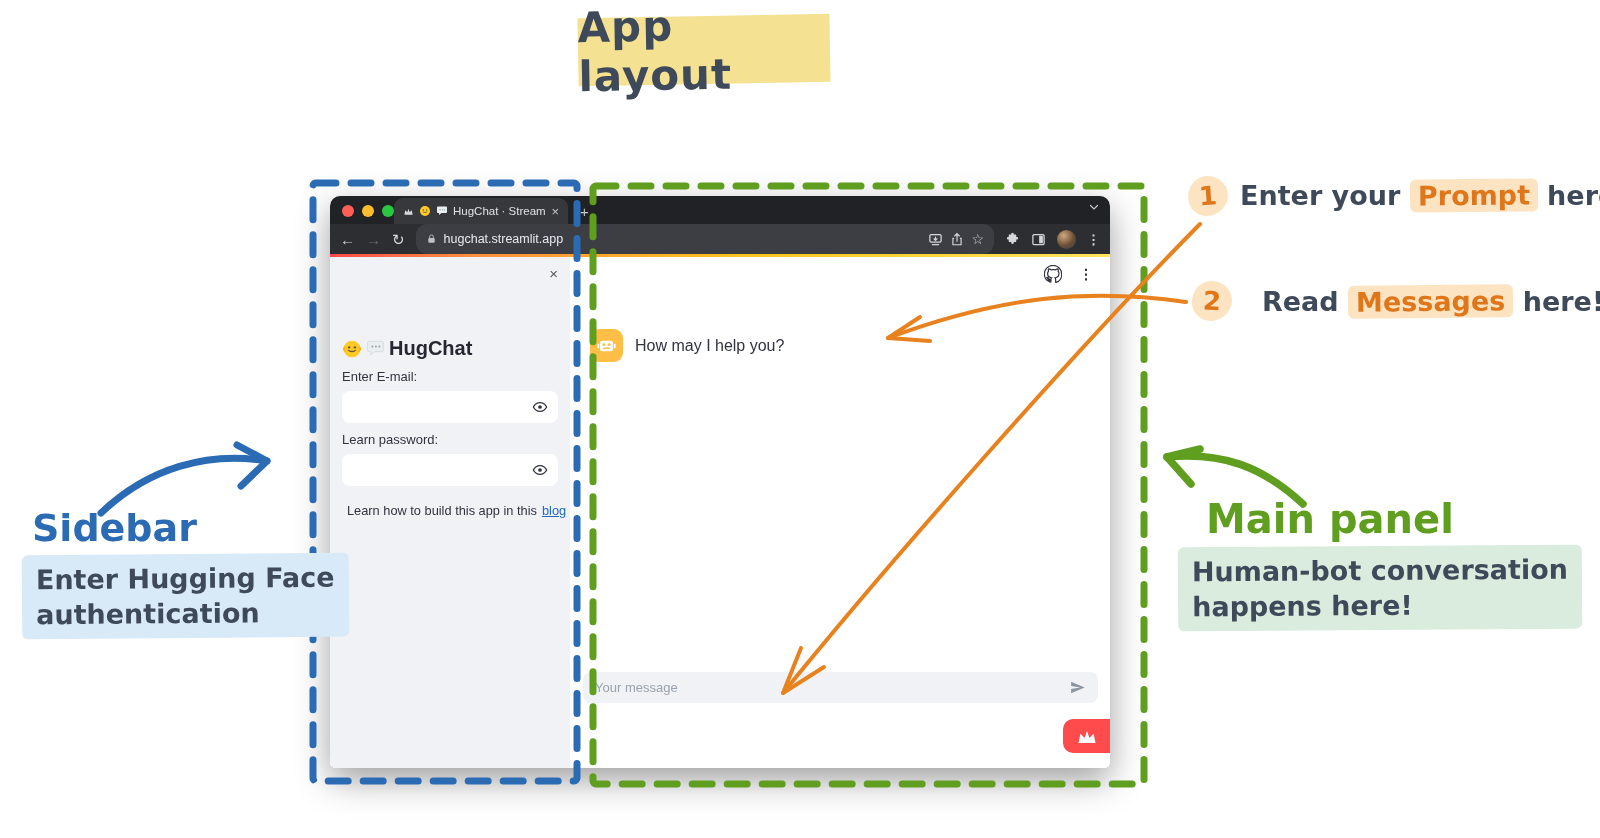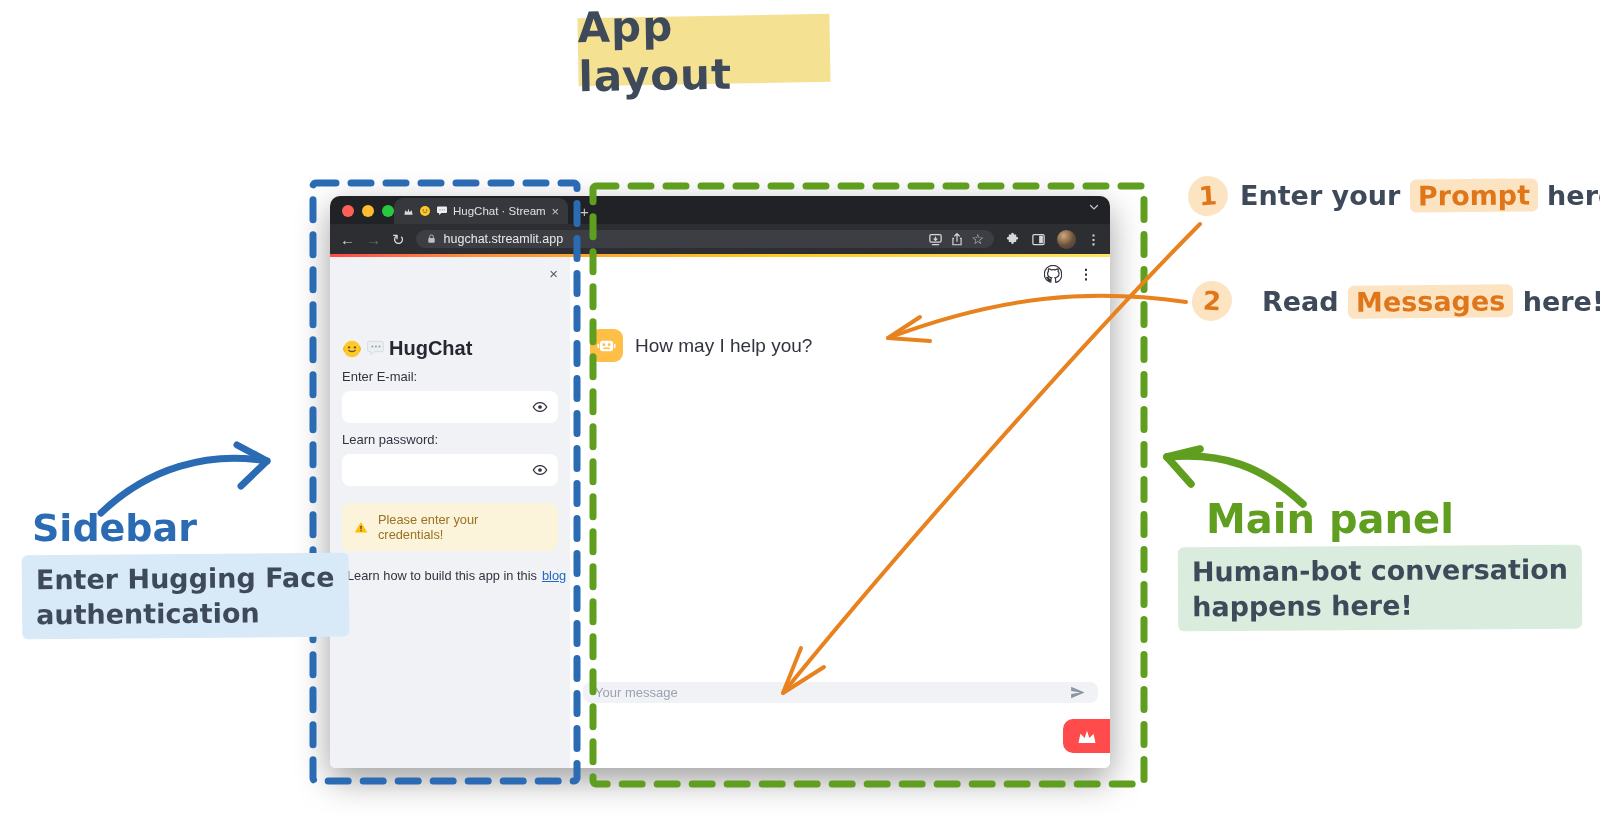--- a/index.html
+++ b/index.html
@@ -39,21 +39,21 @@
   .light.r{background:var(--traffic-red);} .light.y{background:var(--traffic-yellow);} .light.g{background:var(--traffic-green);}
   .tab{margin-left:64px;width:174px;height:26px;background:#36383c;border-radius:9px 9px 0 0;
     display:flex;align-items:center;gap:5px;padding:0 9px;color:#dfe1e5;font-size:11.5px;}
   .tab .ttl{flex:1;white-space:nowrap;overflow:hidden;}
   .tab .x{color:#c6c8cc;font-size:13px;cursor:default;}
   .newtab{color:#c6c8cc;font-size:15px;margin:0 0 4px 12px;}
   .chev{position:absolute;right:10px;top:5px;}
   .toolbar{height:30px;background:#2c2e32;display:flex;align-items:center;padding:0 10px;gap:11px;}
   .navbtn{color:#d6d7da;font-size:15px;line-height:1;}
   .navbtn.dim{color:#6b6d72;}
-  .omnibox{flex:1;height:18px;background:#3c3e43;border-radius:11px;display:flex;align-items:center;
+  .omnibox{flex:1;height:30px;background:#3c3e43;border-radius:11px;display:flex;align-items:center;
     padding:0 10px;gap:7px;color:#e8eaed;font-size:12.5px;font-weight:500;}
   .omnibox .sp{flex:1;}
   .tool-ic{display:inline-flex;align-items:center;justify-content:center;}
   .star{color:#d6d7da;font-size:14px;}
   .avatar{width:19px;height:19px;border-radius:50%;background:radial-gradient(circle at 35% 30%,#cfa87e 0%,#6b4f35 55%,#33405a 100%);}
   .dots{color:#d6d7da;font-size:13px;font-weight:700;}
   .decoration{height:3px;background:linear-gradient(90deg,#ff4b4b 0%,#ff8e3c 18%,#ffc61e 55%,#ffe45e 100%);}
 
   
   .app{display:flex;height:511px;background:#fff;}
@@ -65,22 +65,22 @@
   .sb-input input{flex:1;border:none;outline:none;font-size:13px;background:transparent;min-width:0;}
   .warning{margin-top:17px;background:var(--warning-bg);border-radius:8px;padding:9px 11px;display:flex;align-items:center;gap:9px;
     font-size:12.8px;color:var(--warning-text);}
   .learn{margin-top:17px;display:flex;align-items:center;gap:5px;font-size:12.8px;color:#31333f;white-space:nowrap;}
   .learn a{color:var(--link-blue);text-decoration:underline;}
   .main{flex:1;position:relative;background:#fff;}
   .main-icons{position:absolute;top:8px;right:17px;display:flex;align-items:center;gap:17px;color:#31333f;}
   .main-icons .dots2{font-size:14px;font-weight:700;color:#31333f;}
   .chat-row{position:absolute;left:20px;top:72px;display:flex;align-items:center;gap:12px;}
   .bot-avatar{width:33px;height:33px;background:var(--avatar-orange);border-radius:9px;display:flex;align-items:center;justify-content:center;}
-  .chat-msg{font-size:19px;color:#31333f;}
-  .chat-input{position:absolute;left:13px;right:12px;bottom:65px;height:21px;background:var(--sidebar-bg);
+  .chat-msg{font-size:16px;color:#31333f;}
+  .chat-input{position:absolute;left:13px;right:12px;bottom:65px;height:31px;background:var(--sidebar-bg);
     border-radius:8px;display:flex;align-items:center;padding:0 12px;gap:8px;}
   .chat-input input{flex:1;border:none;outline:none;background:transparent;font-size:13px;color:#31333f;}
   .chat-input input::placeholder{color:#9aa3af;}
   .st-badge{position:absolute;right:0;bottom:15px;width:47px;height:34px;background:var(--streamlit-red);
     border-radius:10px 0 0 10px;display:flex;align-items:center;justify-content:center;}
 
   
   .overlay{position:absolute;inset:0;pointer-events:none;}
 </style>
 </head>
@@ -186,28 +186,20 @@
               <circle cx="12" cy="12" r="2.8" fill="#31333f"></circle>
             </svg>
         </div>
         <div class="sb-label">Learn password:</div>
         <div class="sb-input">
           <input type="password" style="">
           <svg width="16" height="16" viewBox="0 0 24 24">
               <path d="M2 12s3.5-6.5 10-6.5S22 12 22 12s-3.5 6.5-10 6.5S2 12 2 12z" fill="none" stroke="#31333f" stroke-width="2"></path>
               <circle cx="12" cy="12" r="2.8" fill="#31333f"></circle>
             </svg>
-        </div>
-        <div class="warning">
-          <svg width="16" height="15" viewBox="0 0 24 24">
-              <path d="M12 3L22 20H2z" fill="#ffc107"></path>
-              <rect x="11" y="9" width="2" height="6" rx="1" fill="#5d4037"></rect>
-              <circle cx="12" cy="17.2" r="1.2" fill="#5d4037"></circle>
-            </svg>
-          <span>Please enter your credentials!</span>
         </div>
         <div class="learn">
           <svg width="15" height="13" viewBox="0 0 24 24">
               <path d="M12 5c-2-1.6-5-2.2-9-2.2v16c4 0 7 .6 9 2.2 2-1.6 5-2.2 9-2.2v-16c-4 0-7 .6-9 2.2z" fill="#90caf9" stroke="#546e7a" stroke-width="1.2"></path>
               <path d="M12 5v16" stroke="#546e7a" stroke-width="1.2"></path>
             </svg>
           <span>Learn how to build this app in this </span>
             <a href="#">blog</a>
             <span>!</span>
         </div>

